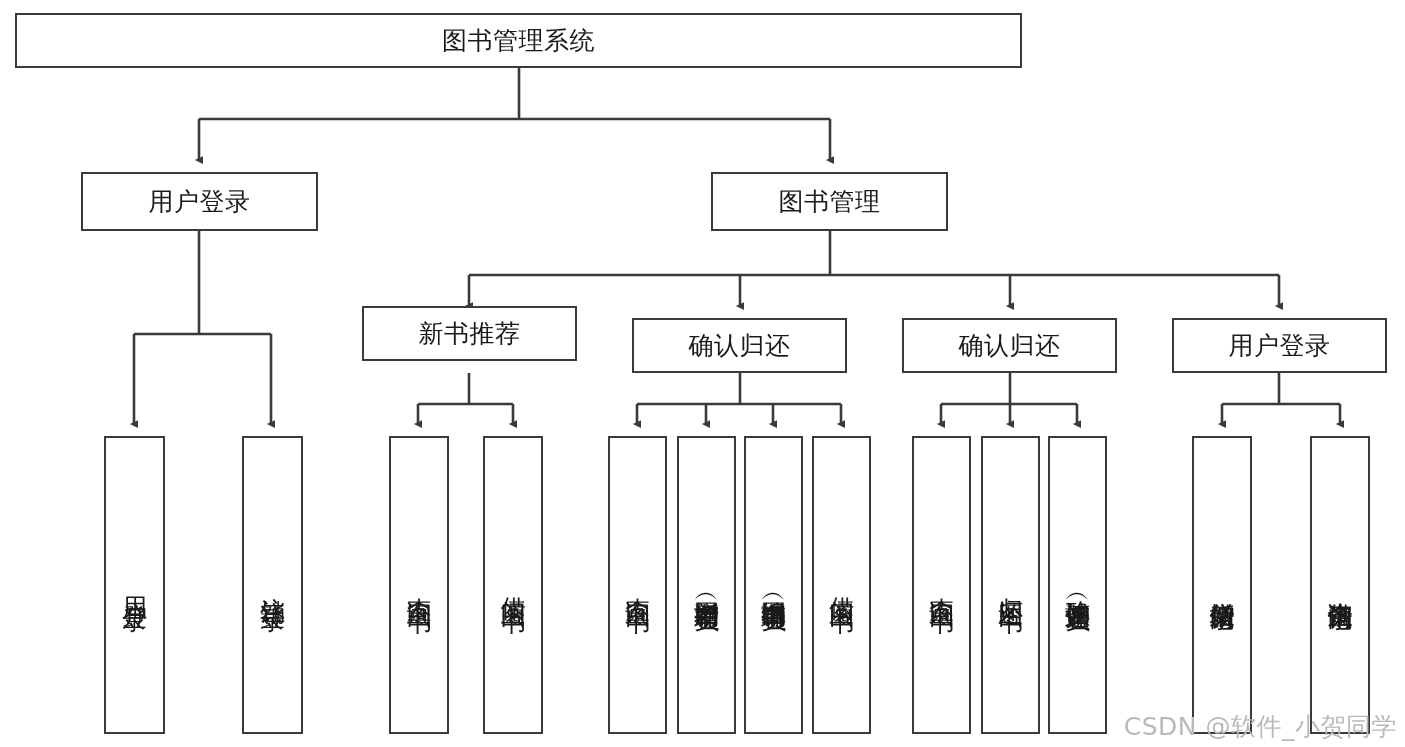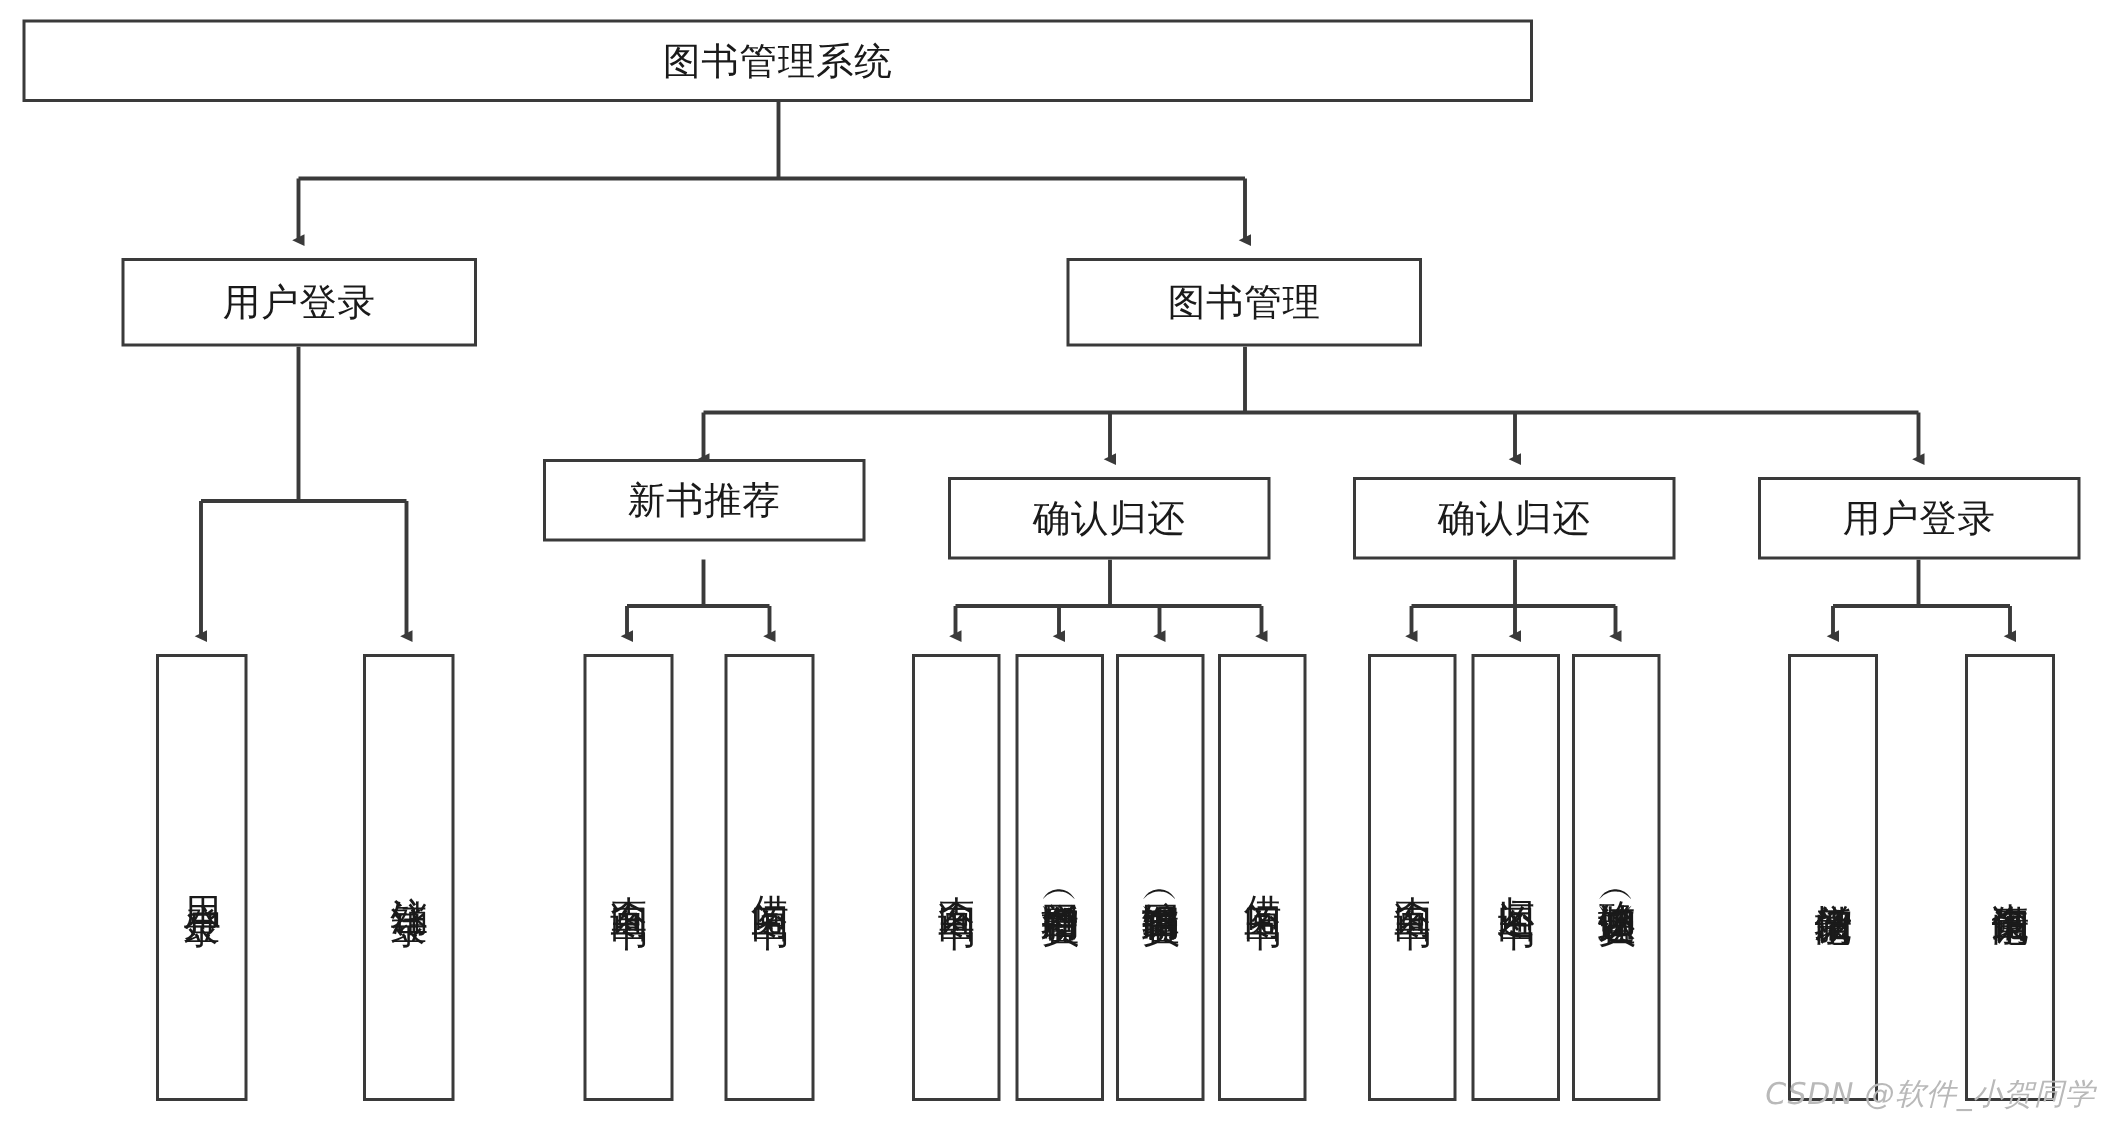--- a/index.html
+++ b/index.html
@@ -51,26 +51,25 @@
   .node.vert.tight {
     letter-spacing: 1px;
   }
   .node-label {
     display: block;
   }
   .watermark {
     position: absolute;
     right: 8px;
     bottom: 4px;
-    font-size: 20px;
+    font-size: 25px;
     color: #b9b9b9;
     letter-spacing: 0.5px;
     white-space: nowrap;
     font-family: "DejaVu Sans", "Liberation Sans", sans-serif;
-    font-style: italic;
   }
 </style>
 </head>
 <body>
 
 <div id="canvas">
 
   <svg class="edges" viewBox="0 0 1405 747">
     <defs>
       <marker id="arrow" markerWidth="9" markerHeight="9" refX="4.2" refY="4.4" orient="auto" markerUnits="userSpaceOnUse">

